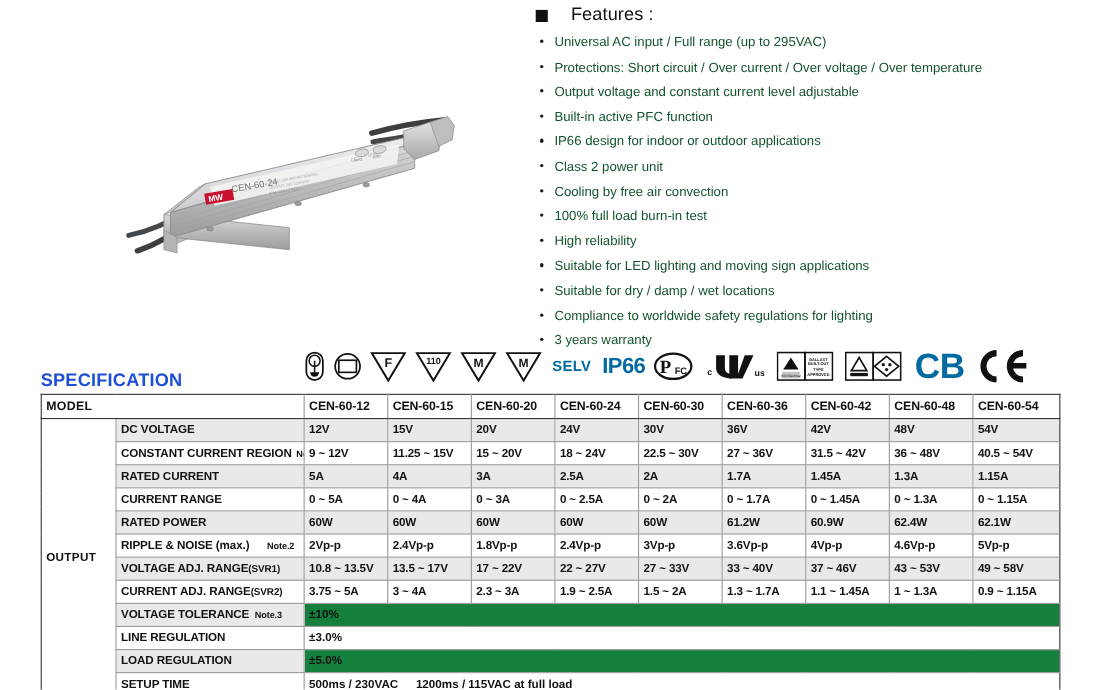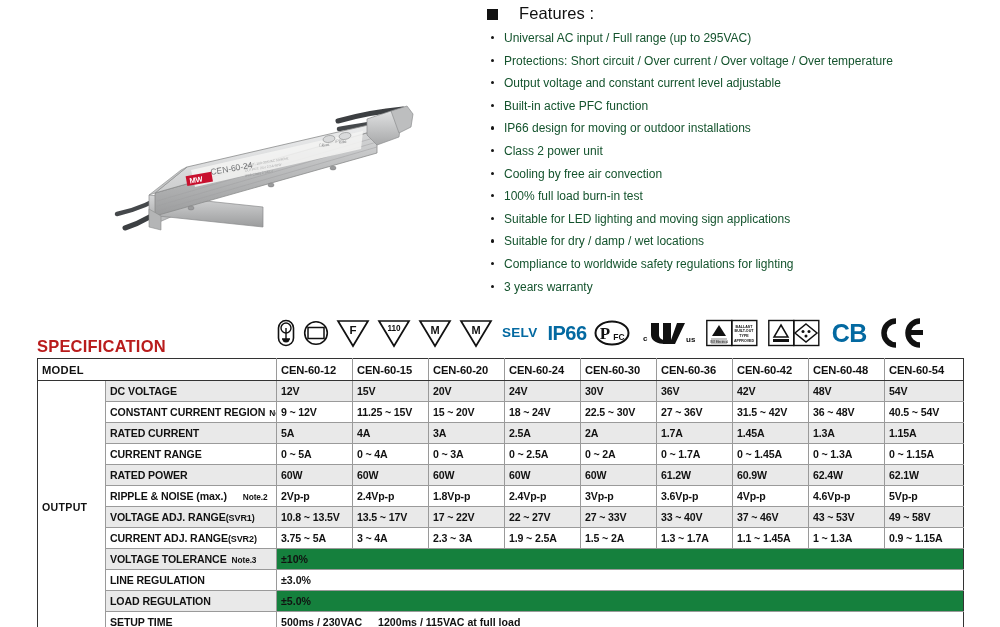--- a/index.html
+++ b/index.html
@@ -62,21 +62,21 @@
     width: 320px; height: 175px;
   }
 
   
   #spec-title {
     position: absolute;
     left: 37px; top: 337px;
     font-size: 16.5px;
     font-weight: bold;
     letter-spacing: .2px;
-    color: #b91c1c;
+    color: #1d4ed8;
   }
 
   
   #cert-strip {
     position: absolute;
     left: 276px; top: 311px;
     height: 44px;
     width: 690px;
     display: flex;
     align-items: center;
@@ -236,24 +236,25 @@
 <div id="features-panel">
   <div id="features-heading">
     <span class="sq"></span>
     <span>Features :</span>
   </div>
   <ul id="features-list">
       <li>Universal AC input / Full range (up to 295VAC)</li>
       <li>Protections: Short circuit / Over current / Over voltage / Over temperature</li>
       <li>Output voltage and constant current level adjustable</li>
       <li>Built-in active PFC function</li>
-      <li>IP66 design for moving or outdoor installations</li>
+      <li>IP66 design for indoor or outdoor applications</li>
       <li>Class 2 power unit</li>
       <li>Cooling by free air convection</li>
       <li>100% full load burn-in test</li>
+      <li>High reliability</li>
       <li>Suitable for LED lighting and moving sign applications</li>
       <li>Suitable for dry / damp / wet locations</li>
       <li>Compliance to worldwide safety regulations for lighting</li>
       <li>3 years warranty</li>
     </ul>
 </div>
 
 <div id="spec-title">SPECIFICATION</div>
 
 <div id="cert-strip">
@@ -343,21 +344,21 @@
       <rect x="25.8" y="1.5" width="25" height="25" fill="none" stroke="#111" stroke-width="1.4"></rect>
       <path d="M13 6 L20 18 L6 18 Z" fill="none" stroke="#111" stroke-width="1.5"></path>
       <rect x="5" y="20" width="16" height="3" fill="#111"></rect>
       <path d="M38 5 L49 14 L38 23 L27 14 Z" fill="none" stroke="#111" stroke-width="1.5"></path>
       <circle cx="35" cy="12.5" r="1.5" fill="#111"></circle>
       <circle cx="41" cy="12.5" r="1.5" fill="#111"></circle>
       <circle cx="38" cy="17" r="1.5" fill="#111"></circle>
     </svg>
   </span>
 
-  <span class="cert cert-text" style="font-size:25px;letter-spacing:-.5px;margin-left:5px">CB</span>
+  <span class="cert cert-text" style="font-size:32px;letter-spacing:-.5px;margin-left:5px">CB</span>
 
   <span class="cert" style="margin-left:2px">
     <svg width="48" height="30" viewBox="0 0 48 30">
       <path d="M20 3 A12 12 0 1 0 20 27" fill="none" stroke="#111" stroke-width="5.5"></path>
       <path d="M44 3 A12 12 0 1 0 44 27" fill="none" stroke="#111" stroke-width="5.5"></path>
       <rect x="34" y="12" width="13" height="5" fill="#111"></rect>
     </svg>
   </span>
 </div>
 

